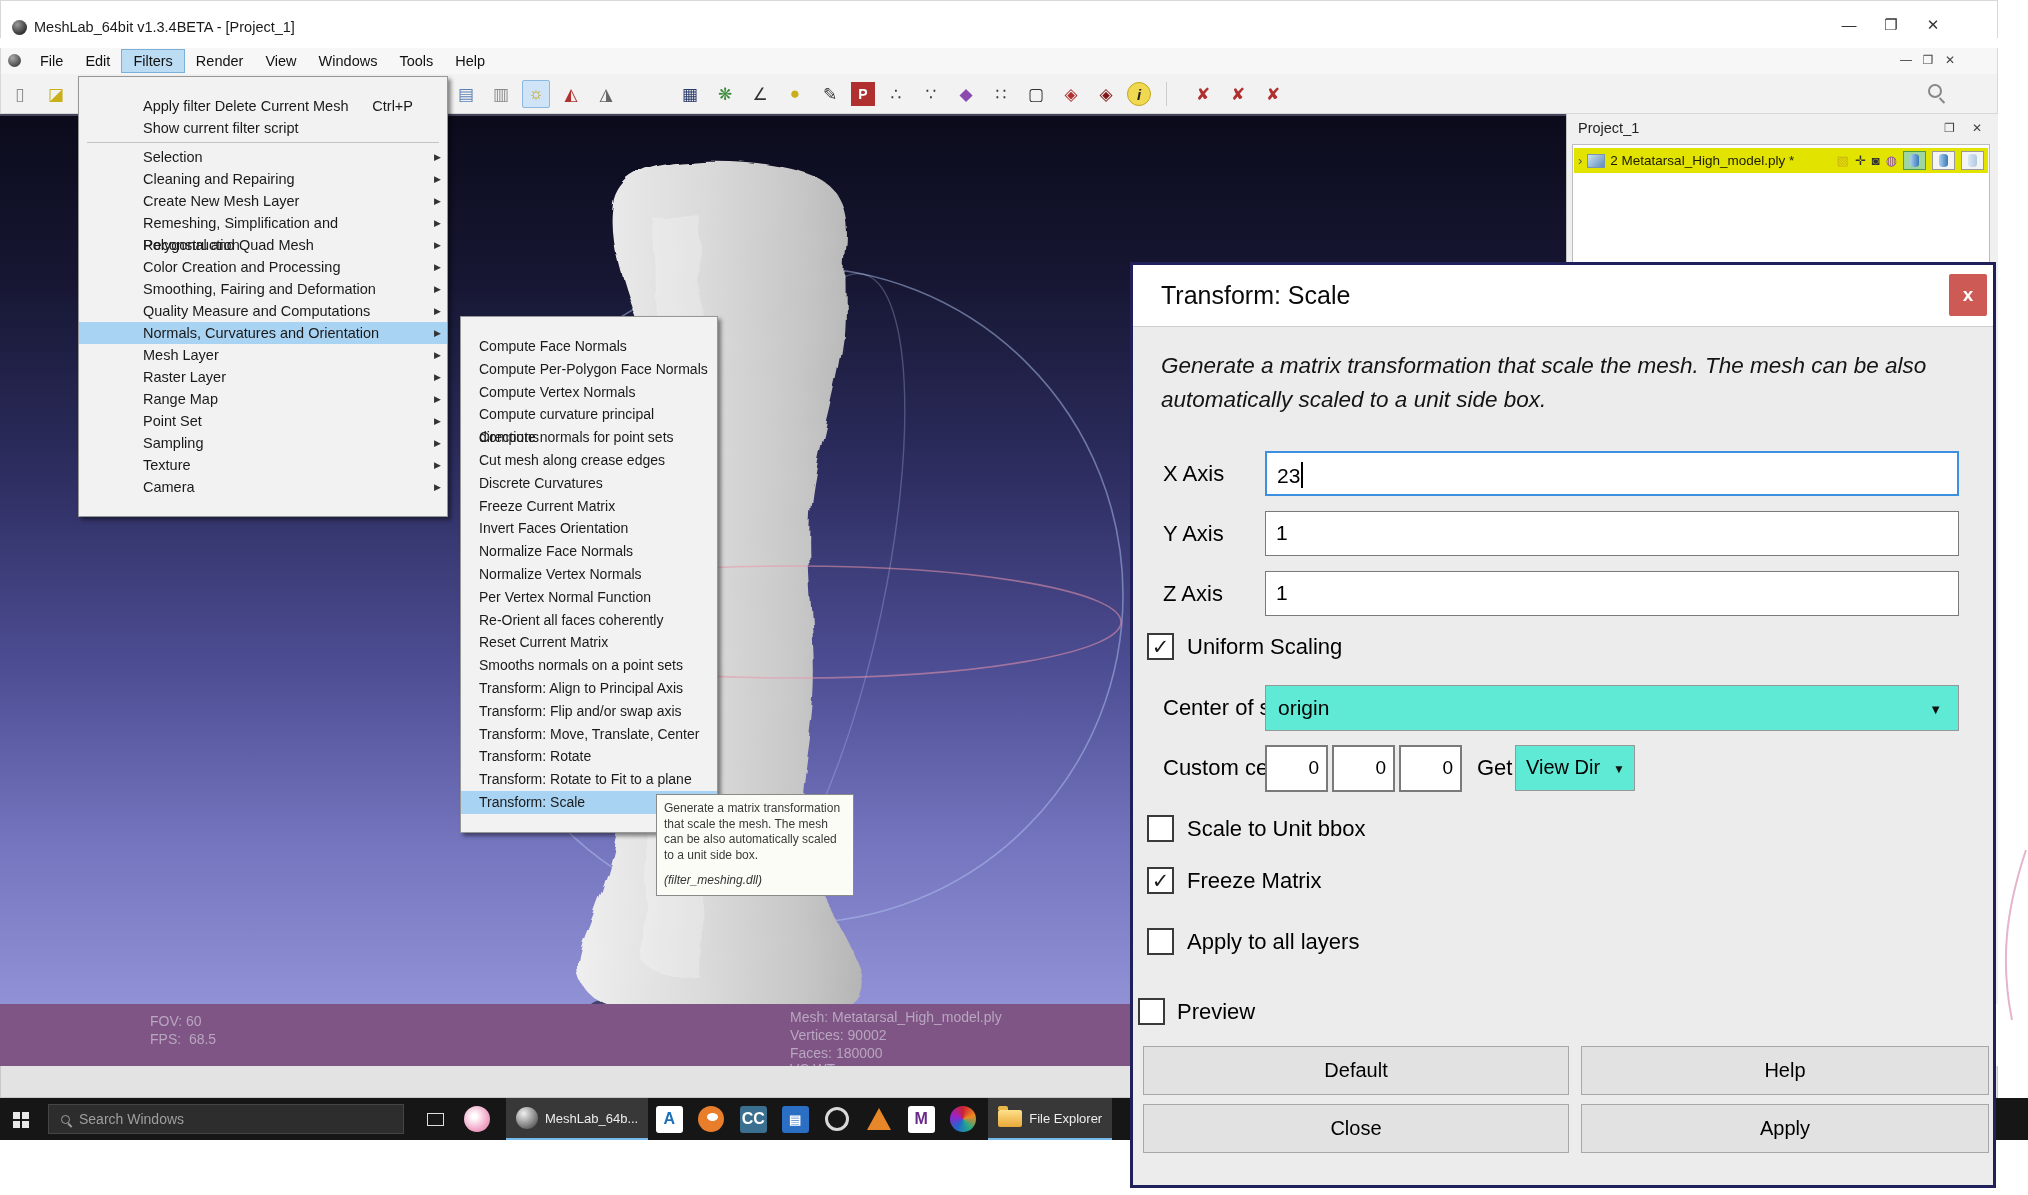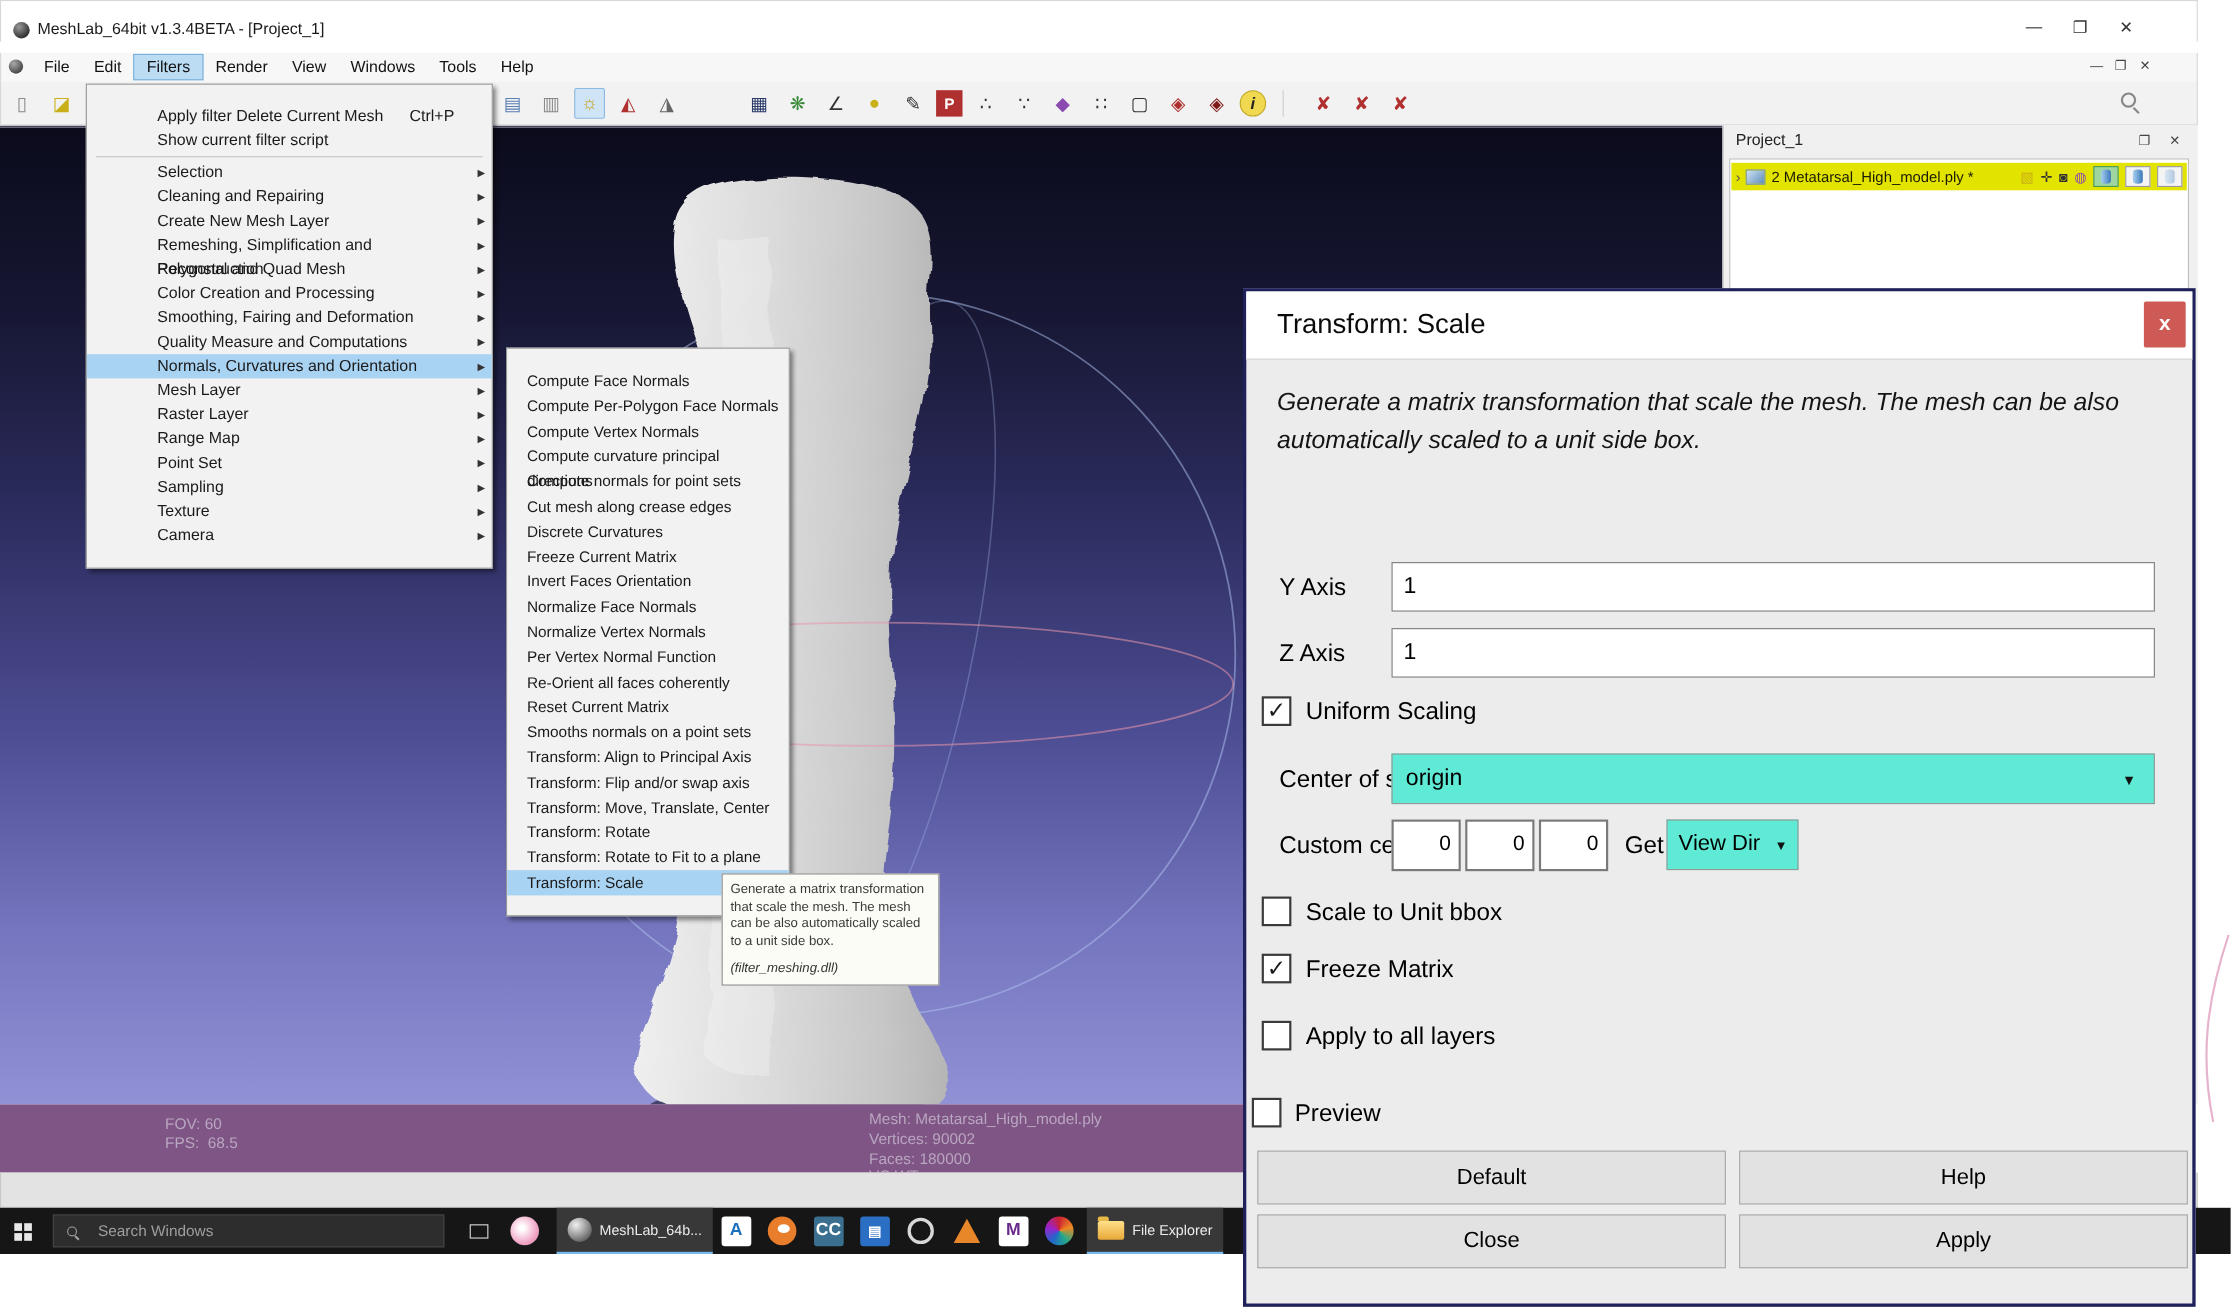--- a/index.html
+++ b/index.html
@@ -92,21 +92,21 @@
   .ddl { position:absolute; background:#5eead4; border:1px solid #979797; height:46px;padding-left:20px; }
   .ddl .val { position:absolute; left:12px; top:10px; font-size:21px; color:#000; }
   .ddl .arr { position:absolute; right:16px; top:16px; font-size:13px; color:#111; }
   .cc-in { position:absolute; top:0; width:63px; height:47px; background:#fff; border:2px solid #7a7a7a; font-size:19px; color:#000; text-align:right; padding:10px 7px 0 0; }
   .dbtn { position:absolute; height:49px; background:#e2e2e2; border:1px solid #a8a8a8; font-size:20px; color:#000; text-align:center; line-height:47px; }
 
   
   .taskbar { left:0; top:1098px; width:2028px; height:42px; background:#161616; z-index:30; display:flex; align-items:center; }
   .tb-start { width:48px; height:42px; display:flex; align-items:center; justify-content:center; }
   .winsq { width:7px; height:7px; background:#e8e8e8; box-shadow:9px 0 #e8e8e8, 0 9px #e8e8e8, 9px 9px #e8e8e8; margin:-8px 8px 0 -8px; }
-  .tb-search { width:356px; height:30px; background:#2d2d2d; border:1px solid #454545; display:flex; align-items:center; padding-left:12px; gap:19px; }
+  .tb-search { width:356px; height:30px; background:#2d2d2d; border:1px solid #454545; display:flex; align-items:center; padding-left:12px; gap:9px; }
   .tb-search .ph { font-size:14px; color:#9e9e9e; }
   .minimag { width:9px; height:9px; border:1.5px solid #9e9e9e; border-radius:50%; position:relative; }
   .minimag::after { content:""; position:absolute; left:7px; top:7px; width:1.5px; height:5px; background:#9e9e9e; transform:rotate(-45deg); }
   .tb-btn { width:42px; height:42px; display:flex; align-items:center; justify-content:center; }
   .tview { width:17px; height:13px; border:1.5px solid #ddd; }
   .appico { width:27px; height:27px; border-radius:3px; display:flex; align-items:center; justify-content:center; font-weight:bold; }
   .task-active { height:42px; display:flex; align-items:center; gap:7px; padding:0 10px; background:#383838; border-bottom:2px solid #76b9ed; }
   .task-active .lbl { font-size:13px; color:#ececec; white-space:nowrap; }
   .sphere { width:22px; height:22px; border-radius:50%; background:radial-gradient(circle at 35% 30%, #f0f0f0 0%, #8a8a8a 55%, #333 100%); }
   .folder { width:24px; height:17px; background:linear-gradient(180deg,#ffe08a,#e8a838); border-radius:2px; position:relative; }
@@ -389,20 +389,24 @@
   <div class="plug">(filter_meshing.dll)</div>
 </div>
 
 <div class="a dialog">
   <div class="a dlg-title">
     <span>Transform: Scale</span>
   </div>
   <div class="a dlg-close">x</div>
   <div class="a dlg-desc">Generate a matrix transformation that scale the mesh. The mesh can be also automatically scaled to a unit side box.</div>
 
+  <div class="a frow" style="top:186px;">
+    <span class="flabel">X Axis</span>
+    <div class="tin focus"><span>23</span><span class="caret"></span></div>
+  </div>
   <div class="a frow" style="top:246px;">
     <span class="flabel">Y Axis</span>
     <div class="tin"><span>1</span></div>
   </div>
   <div class="a frow" style="top:306px;">
     <span class="flabel">Z Axis</span>
     <div class="tin"><span>1</span></div>
   </div>
 
   <div class="a chkrow" style="top:366px;">

